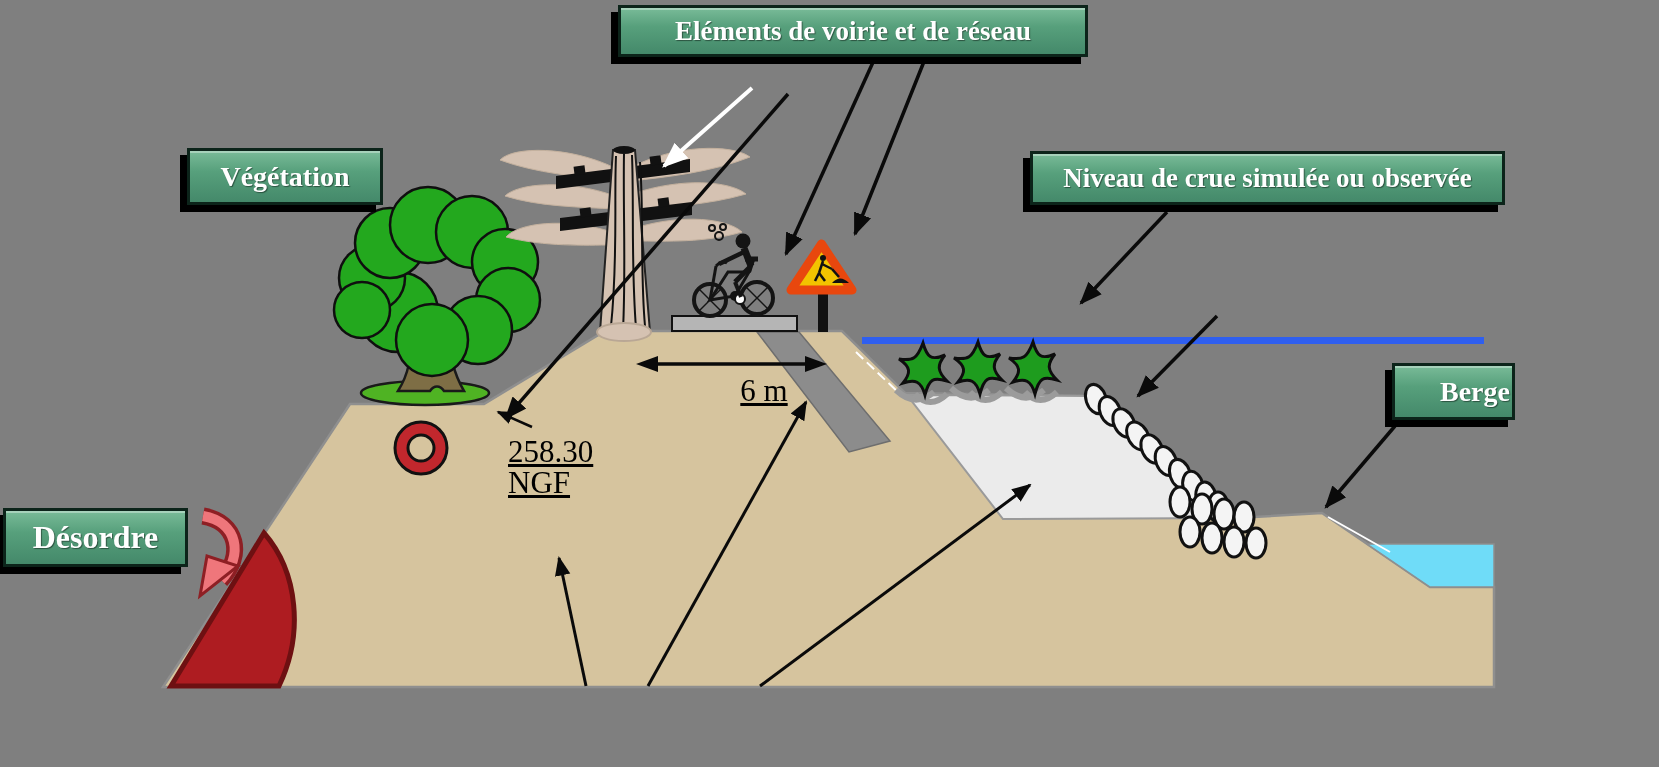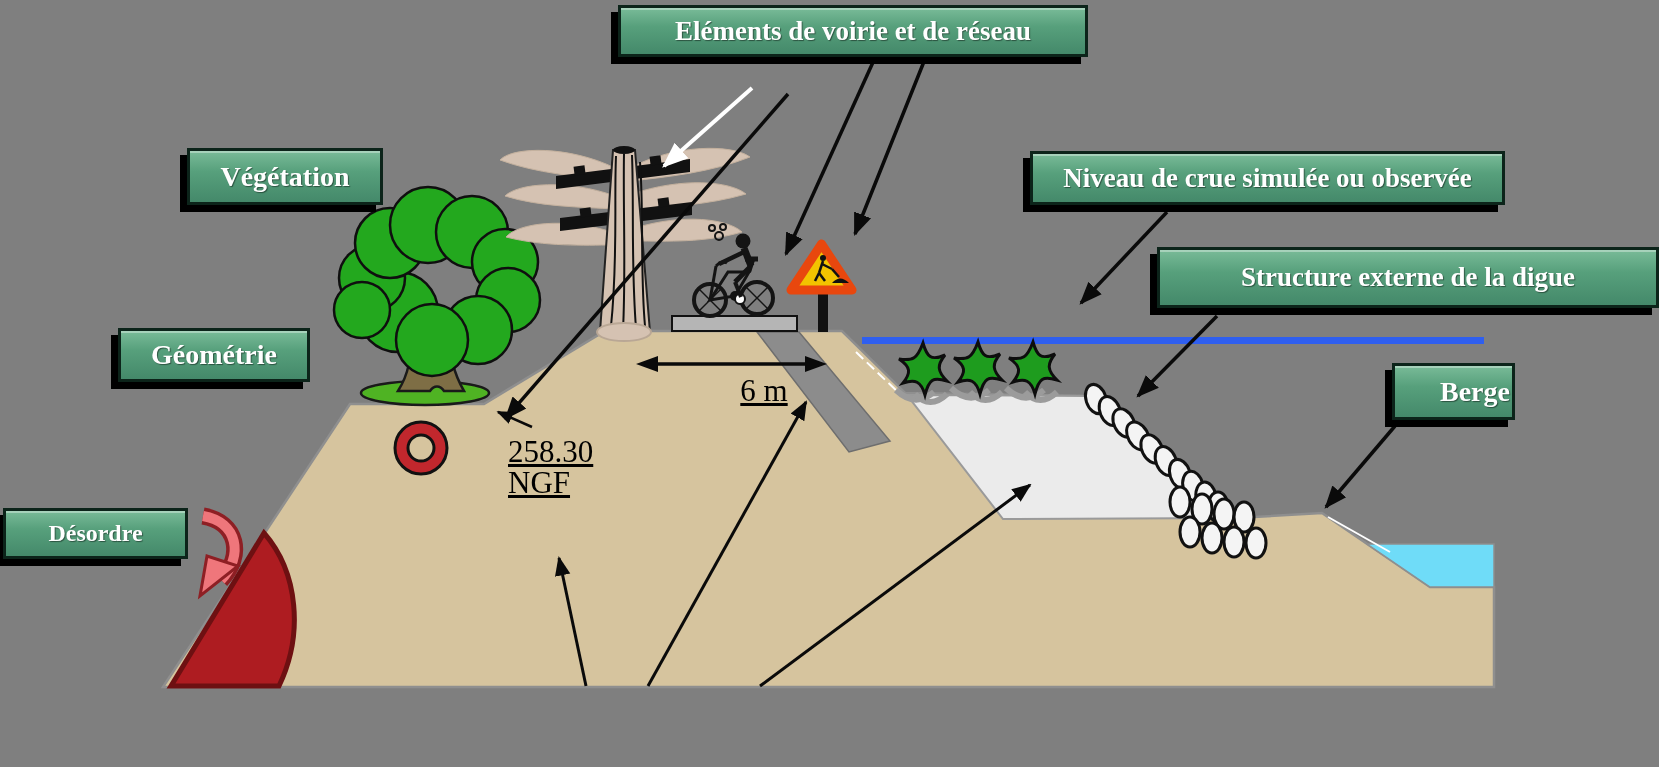--- a/index.html
+++ b/index.html
@@ -221,28 +221,26 @@
     </g>
   </g>
 </svg>
 
 <div class="label-box" style="left:590px;top:5px;width:470px;height:52px;margin-left:28px;">Eléments de voirie et de réseau</div>
 
 <div class="label-box" style="left:187px;top:148px;width:196px;height:57px;font-size:28px;">Végétation</div>
 
 <div class="label-box" style="left:1030px;top:151px;width:475px;height:54px;">Niveau de crue simulée ou observée</div>
 
-<div class="label-box" style="left:1157px;top:247px;width:502px;height:61px;">Structure externe de la digue</div>
-
-<div class="label-box" style="left:118px;top:328px;width:192px;height:54px;font-size:28px;">Géométrie</div>
+
 
 <div class="label-box" style="left:1392px;top:363px;width:123px;height:57px;font-size:28px;padding-left:43px;">Berge</div>
 
 
-<div class="label-box" style="left:3px;top:508px;width:185px;height:51px;font-size:24px;">Désordre</div>
+<div class="label-box" style="left:3px;top:508px;width:185px;height:59px;font-size:32px;">Désordre</div>
 
 
 <div class="annot" id="crest-width" style="left:728px;top:373px;width:72px;text-align:center;">6 m</div>
 
 <div class="annot" id="elevation" style="left:508px;top:436px;">
   <span>258.30</span>
   <span>NGF</span>
 </div>
 
 </div>

